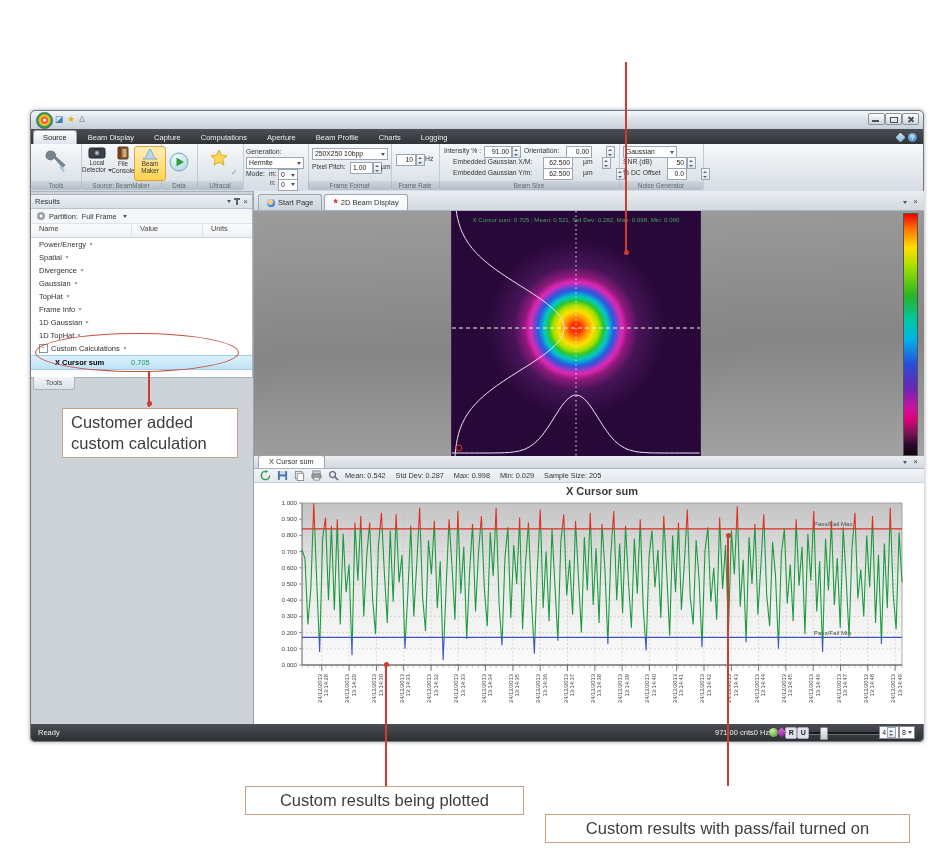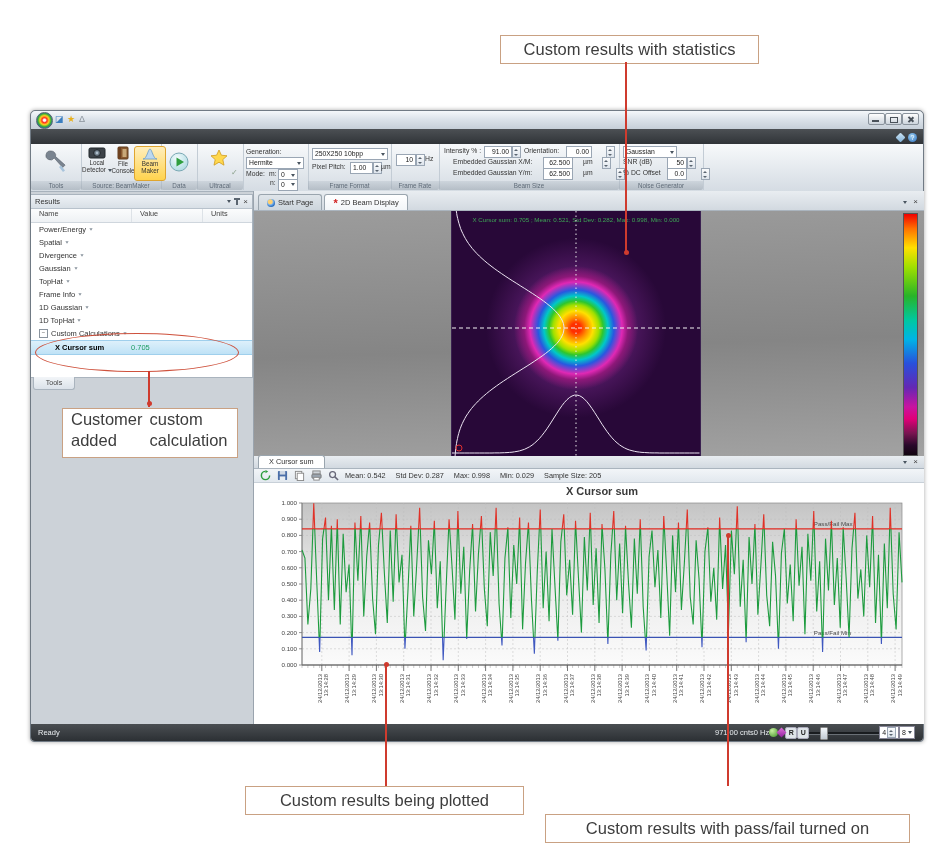--- a/index.html
+++ b/index.html
@@ -125,20 +125,30 @@
       <span class="wbtn" id="btn-max" style="right:21px;">
           <i></i>
         </span>
       <span class="wbtn" id="btn-close" style="right:4px;">
           <i class="a"></i>
           <i class="b"></i>
         </span>
     </div>
 
     <div id="tabrow">
+      <div id="tabs-container" style="display:flex;align-items:flex-end;">
+          <div class="rtab active">Source</div>
+          <div class="rtab">Beam Display</div>
+          <div class="rtab">Capture</div>
+          <div class="rtab">Computations</div>
+          <div class="rtab">Aperture</div>
+          <div class="rtab">Beam Profile</div>
+          <div class="rtab">Charts</div>
+          <div class="rtab">Logging</div>
+        </div>
       <div id="tabrow-right">
         <span id="help-diamond"></span>
         <span id="help-circle">?</span>
       </div>
     </div>
 
     <div id="ribbon">
 
       <div class="rgroup" style="left:0;width:50px;">
         <svg class="abs" style="left:14px;top:5px;" width="22" height="26" viewBox="0 0 22 26">
@@ -291,20 +301,26 @@
     <div id="content" class="abs" style="left:0;top:80px;width:892px;height:533px;padding-left:17px;">
 
       <div id="results">
         <div id="results-hdr">
           <span>Results</span>
           <span class="hicons">
             <span class="cdn"></span>
             <span class="pin"></span>
             <span class="xglyph">×</span>
           </span>
+        </div>
+        <div id="partition-row">
+          <span class="gear"></span>
+          <span>Partition:</span>
+          <span>Full Frame</span>
+          <span class="cdn"></span>
         </div>
         <div id="colheads">
           <span style="width:92px;">Name</span>
           <span style="width:62px;">Value</span>
           <span style="flex:1;border-right:none;">Units</span>
         </div>
         <div id="results-rows">
             <div class="rrow">
               <span>Power/Energy</span>
               <span class="cdn"></span>
@@ -716,30 +732,27 @@
             <span class="spin" style="height:9px;"></span>
           </span>
         <span class="sb-num">
             <span>8</span>
             <span class="cdn"></span>
           </span>
       </div>
     </div>
   </div>
 
-  <div class="callout" style="left:500px;top:35px;width:257px;height:27px;">
-    <span>Custom results with statistics</span>
-  </div>
   <div class="ann-line" style="left:625px;top:62px;height:191px;"></div>
   <div class="ann-dot" style="left:623.5px;top:250px;"></div>
 
   <div class="ann-ellipse" style="left:35px;top:333px;width:202px;height:37px;"></div>
   <div class="ann-line" style="left:148px;top:371px;height:36px;"></div>
   <div class="ann-dot" style="left:146.5px;top:401px;"></div>
-  <div class="callout" style="left:62px;top:408px;width:176px;height:50px;flex-direction:row;justify-content:center;align-items:flex-start;padding-left:8px;box-sizing:border-box;text-align:left;">
+  <div class="callout" style="left:62px;top:408px;width:176px;height:50px;flex-direction:column;justify-content:center;align-items:flex-start;padding-left:8px;box-sizing:border-box;text-align:left;">
     <span>Customer added</span>
     <span>custom calculation</span>
   </div>
 
   <div class="ann-dot" style="left:383.5px;top:662px;"></div>
   <div class="ann-line" style="left:385px;top:664px;height:122px;"></div>
   <div class="callout" style="left:245px;top:786px;width:277px;height:27px;">
     <span>Custom results being plotted</span>
   </div>
 

